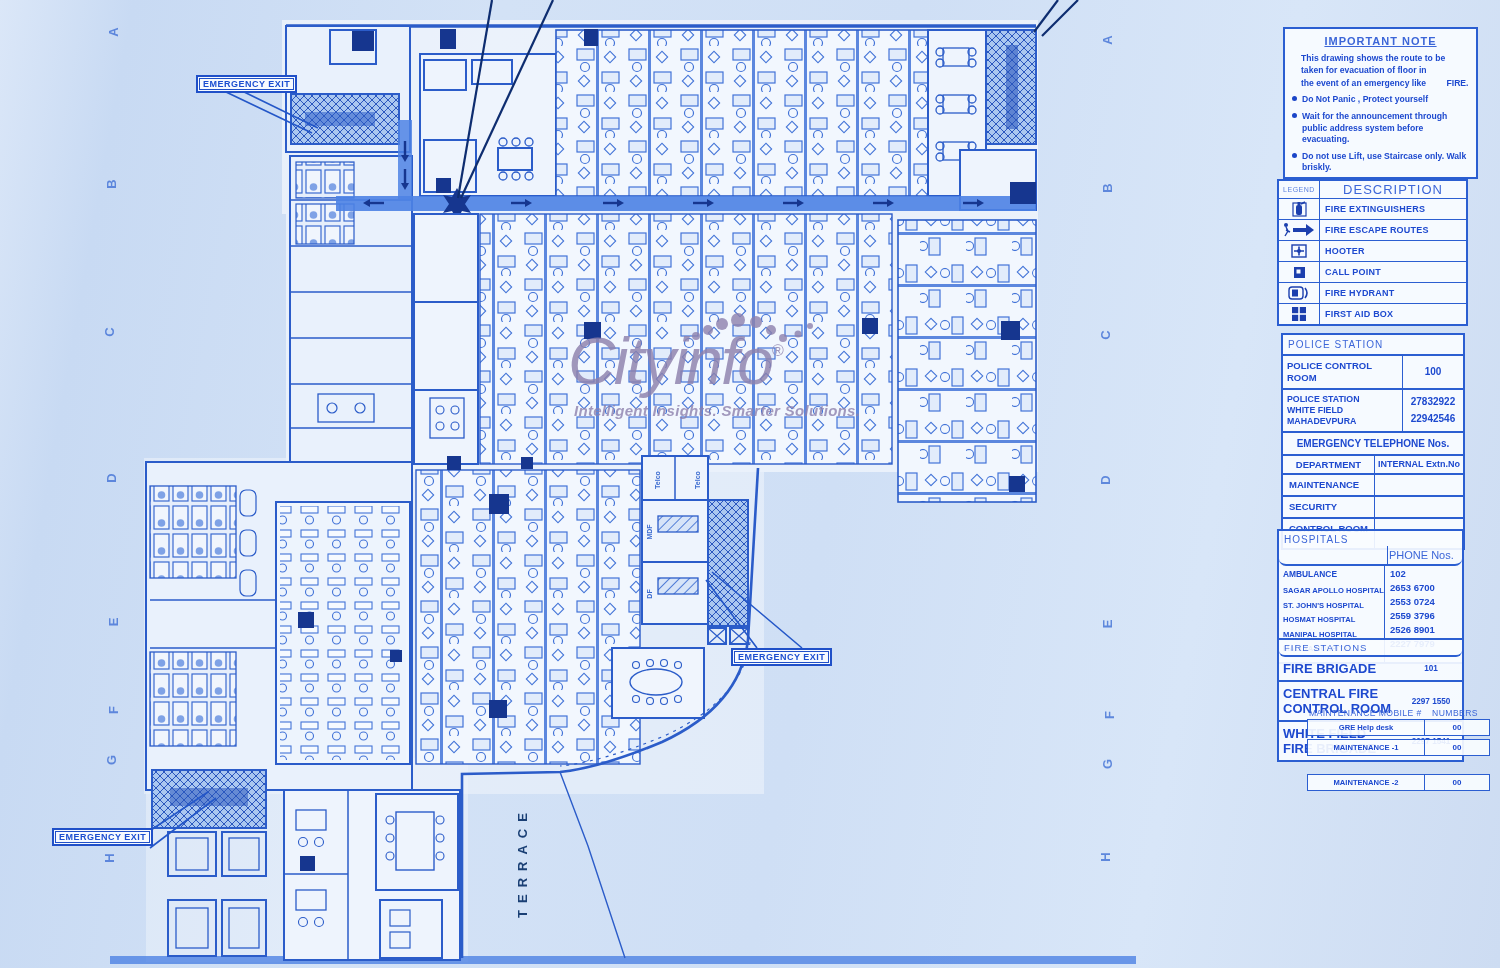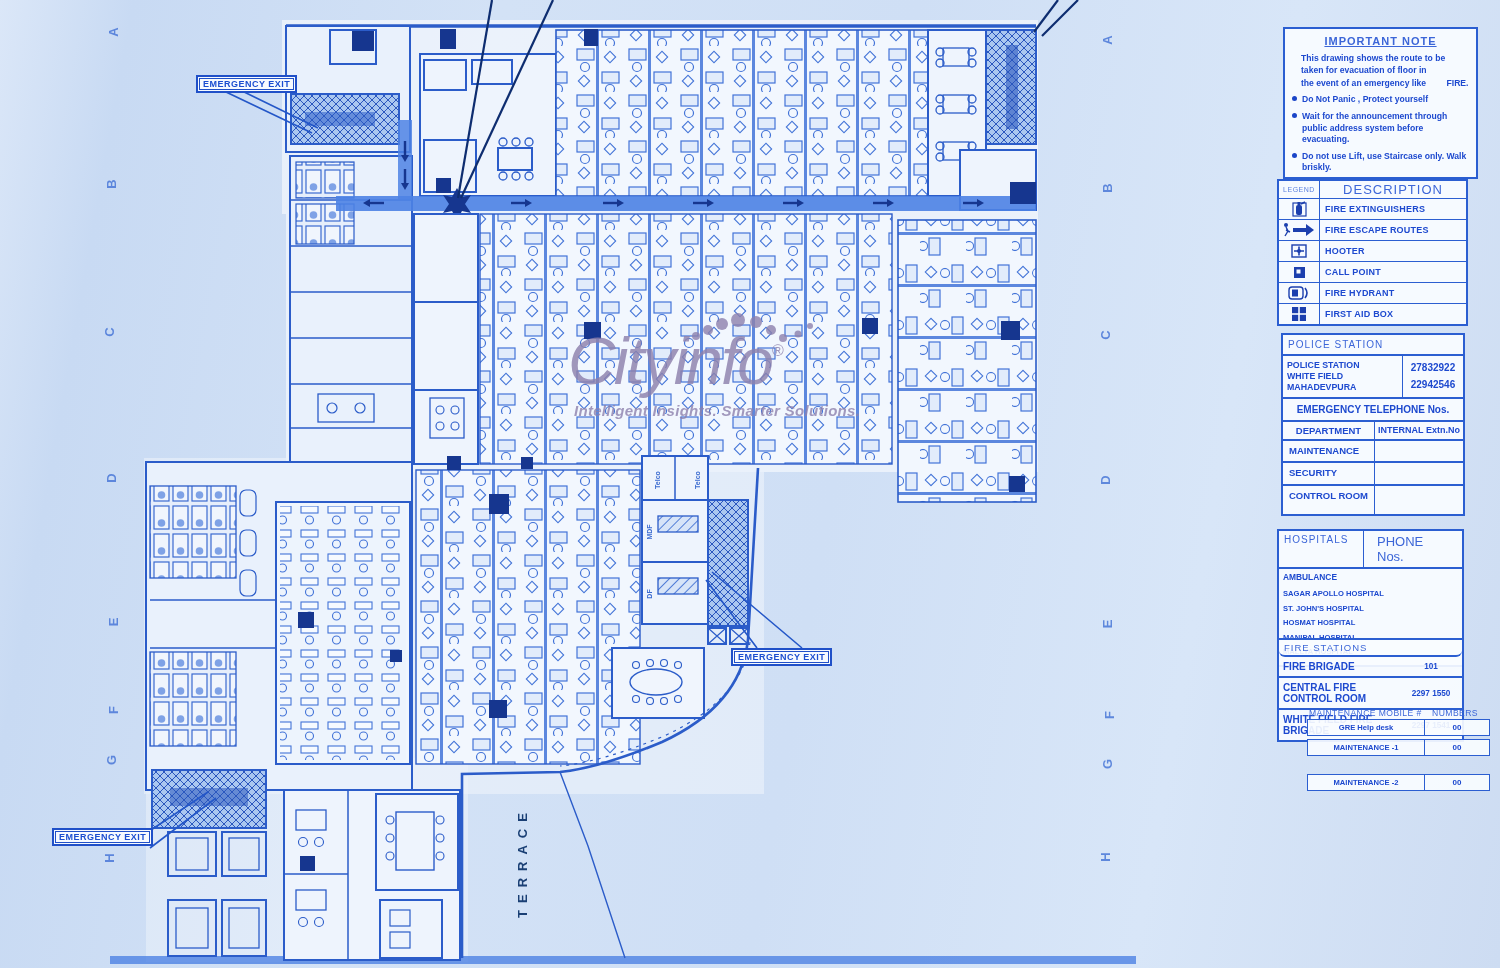--- a/index.html
+++ b/index.html
@@ -74,38 +74,38 @@
   .p-label{flex:1;font-size:8.8px;font-weight:bold;padding:4px 4px;line-height:1.25;}
   .p-val{width:60px;border-left:1.5px solid #2b5ed1;font-size:10px;font-weight:bold;
     display:flex;flex-direction:column;justify-content:center;text-align:center;}
   .p-center{width:100%;text-align:center;font-size:10px;font-weight:bold;padding:5px 0;}
   .p-hdr-l{flex:1;font-size:9.5px;font-weight:bold;text-align:center;padding:3px 0;}
   .p-hdr-r{width:88px;border-left:1.5px solid #2b5ed1;font-size:9px;font-weight:bold;text-align:center;padding:3px 0;}
   .p-dep{flex:1;font-size:9.5px;font-weight:bold;padding:4px 6px;line-height:1.3;}
   .p-dep-val{width:88px;border-left:1.5px solid #2b5ed1;}
 
   .hosp-box{left:1277px;top:529px;width:183px;}
-  .h-header{display:flex;border-bottom:2px solid #2b5ed1;}
+  .h-header{display:flex;border-bottom:2px solid #2b5ed1;border-radius:7px;}
   .h-h1{flex:1;font-size:10px;color:#3c66d8;letter-spacing:1px;padding:3px 5px;}
-  .h-h2{width:72px;border-left:1.5px solid #2b5ed1;font-size:13px;color:#3c66d8;padding:3px 13px;}
+  .h-h2{width:72px;border-left:1.5px solid #2b5ed1;font-size:11px;color:#3c66d8;padding:3px 1px;margin-top:15px;}
   .h-body{display:flex;}
   .h-col-l{flex:1;padding:3px 0 2px 4px;}
   .h-col-r{width:72px;border-left:1.5px solid #2b5ed1;padding:3px 0 2px 5px;}
   .h-name{font-size:7.6px;font-weight:bold;line-height:1.0;}
   .h-amb{font-size:8.4px;font-weight:bold;margin-bottom:8px;}
   .h-num{font-size:9.5px;font-weight:bold;line-height:1.0;}
   .h-num-amb{margin-bottom:6px;}
   .h-name{margin-bottom:7px;}
   .h-num{margin-bottom:4.5px;}
 
   .fire-box{left:1277px;top:638px;width:183px;}
   .f-title{font-size:9.5px;color:#3c66d8;letter-spacing:1px;padding:2px 5px;border-bottom:2px solid #2b5ed1;border-radius:6px;}
   .f-row{display:flex;border-bottom:2px solid #2b5ed1;align-items:center;}
   .f-row:last-child{border-bottom:none;}
-  .f-name{flex:1;font-size:10px;font-weight:bold;padding:4px 4px;}
+  .f-name{flex:1;font-size:13px;font-weight:bold;padding:4px 4px;}
   .f-num{width:62px;font-size:8.2px;font-weight:bold;text-align:center;padding:4px 0;}
 
   .maint-box{left:1307px;top:707px;width:183px;background:transparent;border:none;}
   .m-header{display:flex;font-size:8.6px;color:#3c66d8;letter-spacing:.4px;padding:1px 2px;}
   .m-h1{flex:1;} .m-h2{width:66px;text-align:center;}
   .m-row{display:flex;background:rgba(249,252,255,.92);border:1.8px solid #2b5ed1;margin-bottom:3px;}
   .m-name{flex:1;font-size:7.6px;font-weight:bold;text-align:center;padding:3px 0;border-right:1.8px solid #2b5ed1;}
   .m-num{width:64px;font-size:8px;font-weight:bold;text-align:center;padding:3px 0;}
 </style>
 </head>
@@ -529,20 +529,26 @@
       </div>
       <div class="legend-label">FIRST AID BOX</div>
     </div>
   </div>
 
   <div class="pbox police-box">
     <div class="prow">
         <div class="p-title">POLICE STATION</div>
       </div>
     <div class="prow">
+      <div class="p-label" style="font-size:9.5px">POLICE CONTROL ROOM</div>
+      <div class="p-val">
+          <span>100</span>
+        </div>
+    </div>
+    <div class="prow">
       <div class="p-label">
         <span>POLICE STATION</span><br>
         <span>WHITE FIELD</span><br>
         <span>MAHADEVPURA</span>
       </div>
       <div class="p-val">
         <span>27832922</span>
         <span style="margin-top:6px">22942546</span>
       </div>
     </div>
@@ -574,20 +580,28 @@
     </div>
     <div class="h-body">
       <div class="h-col-l">
         <div class="h-amb">AMBULANCE</div>
         <div class="h-name">SAGAR APOLLO HOSPITAL</div>
         <div class="h-name">ST. JOHN'S HOSPITAL</div>
         <div class="h-name">HOSMAT HOSPITAL</div>
         <div class="h-name">MANIPAL HOSPITAL</div>
         <div class="h-name">MALLYA HOSPITAL</div>
       </div>
+      <div class="h-col-r">
+        <div class="h-num h-num-amb">102</div>
+        <div class="h-num">2653 6700</div>
+        <div class="h-num">2553 0724</div>
+        <div class="h-num">2559 3796</div>
+        <div class="h-num">2526 8901</div>
+        <div class="h-num">2227 7979</div>
+      </div>
     </div>
   </div>
 
   <div class="pbox fire-box">
     <div class="f-title">FIRE STATIONS</div>
     <div class="f-row">
       <div class="f-name">FIRE BRIGADE</div>
       <div class="f-num">101</div>
     </div>
     <div class="f-row">

